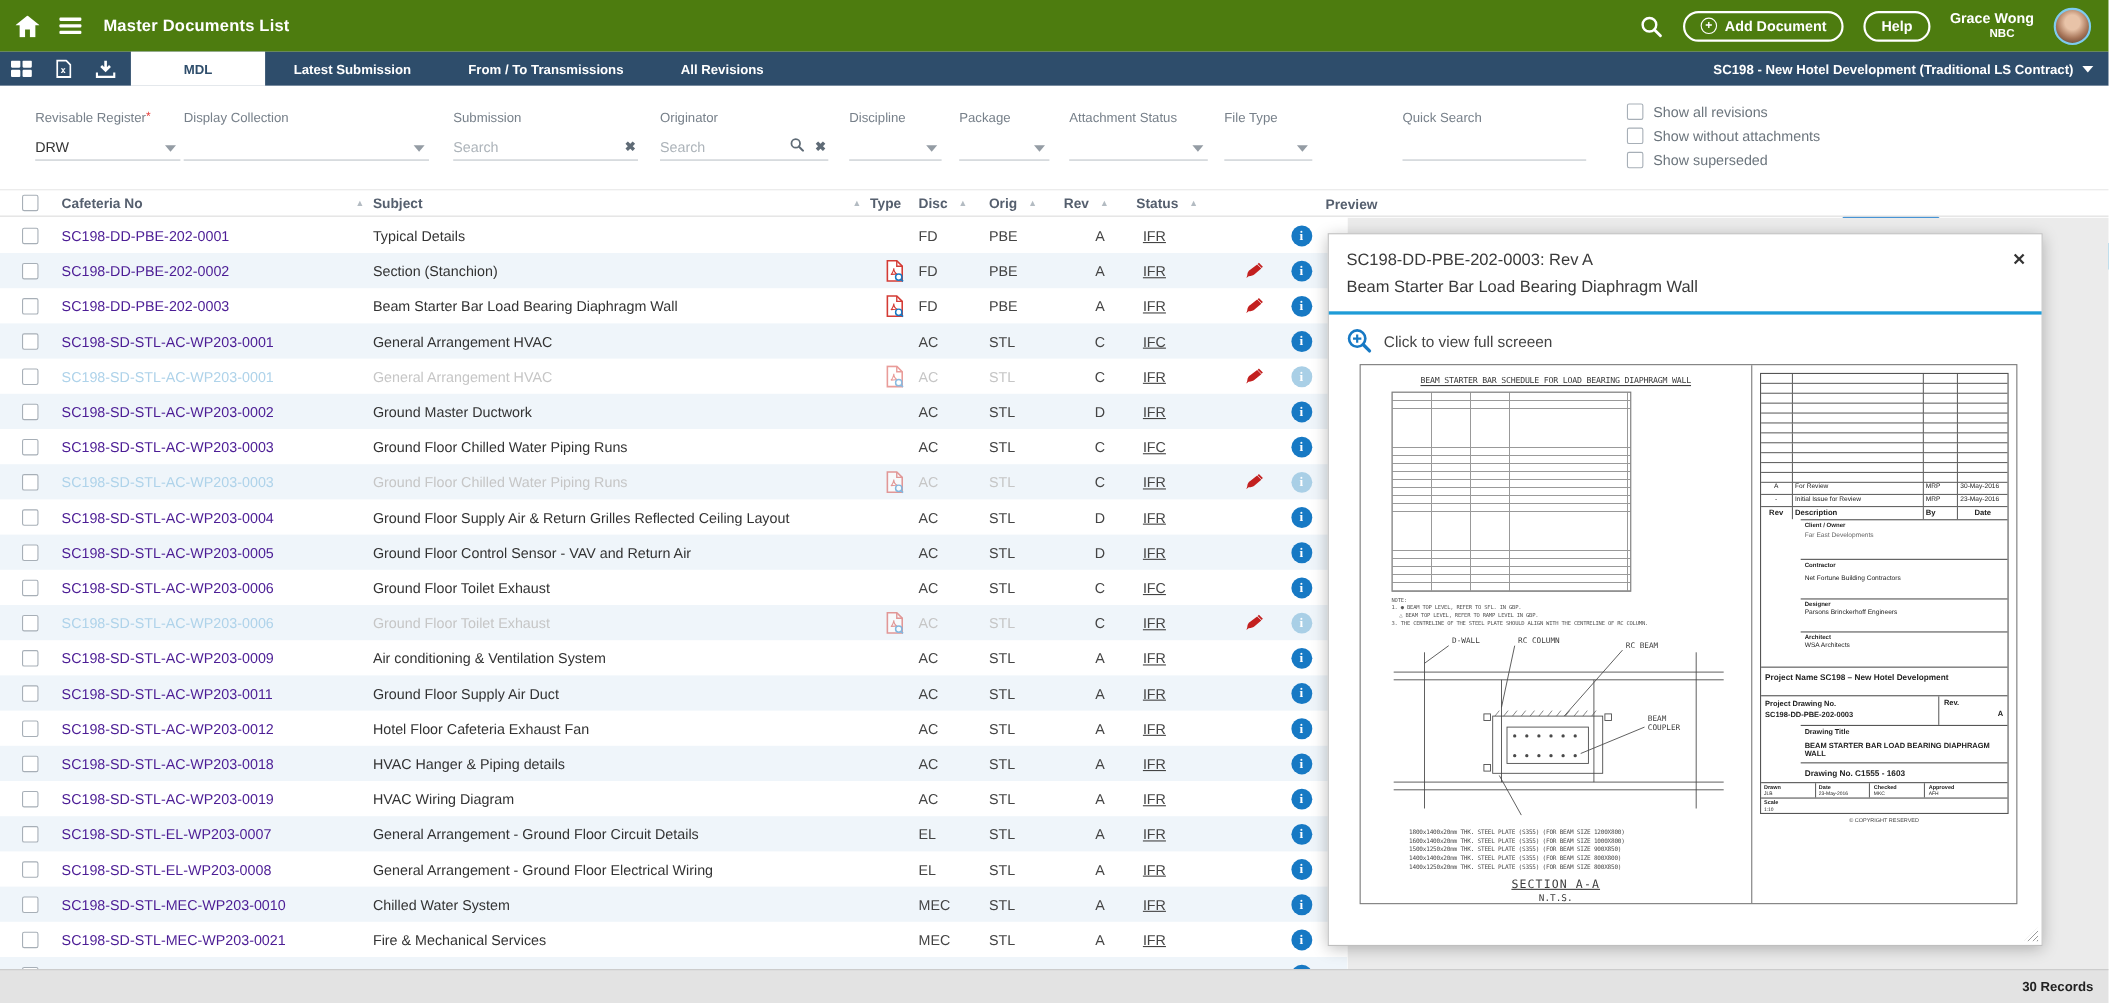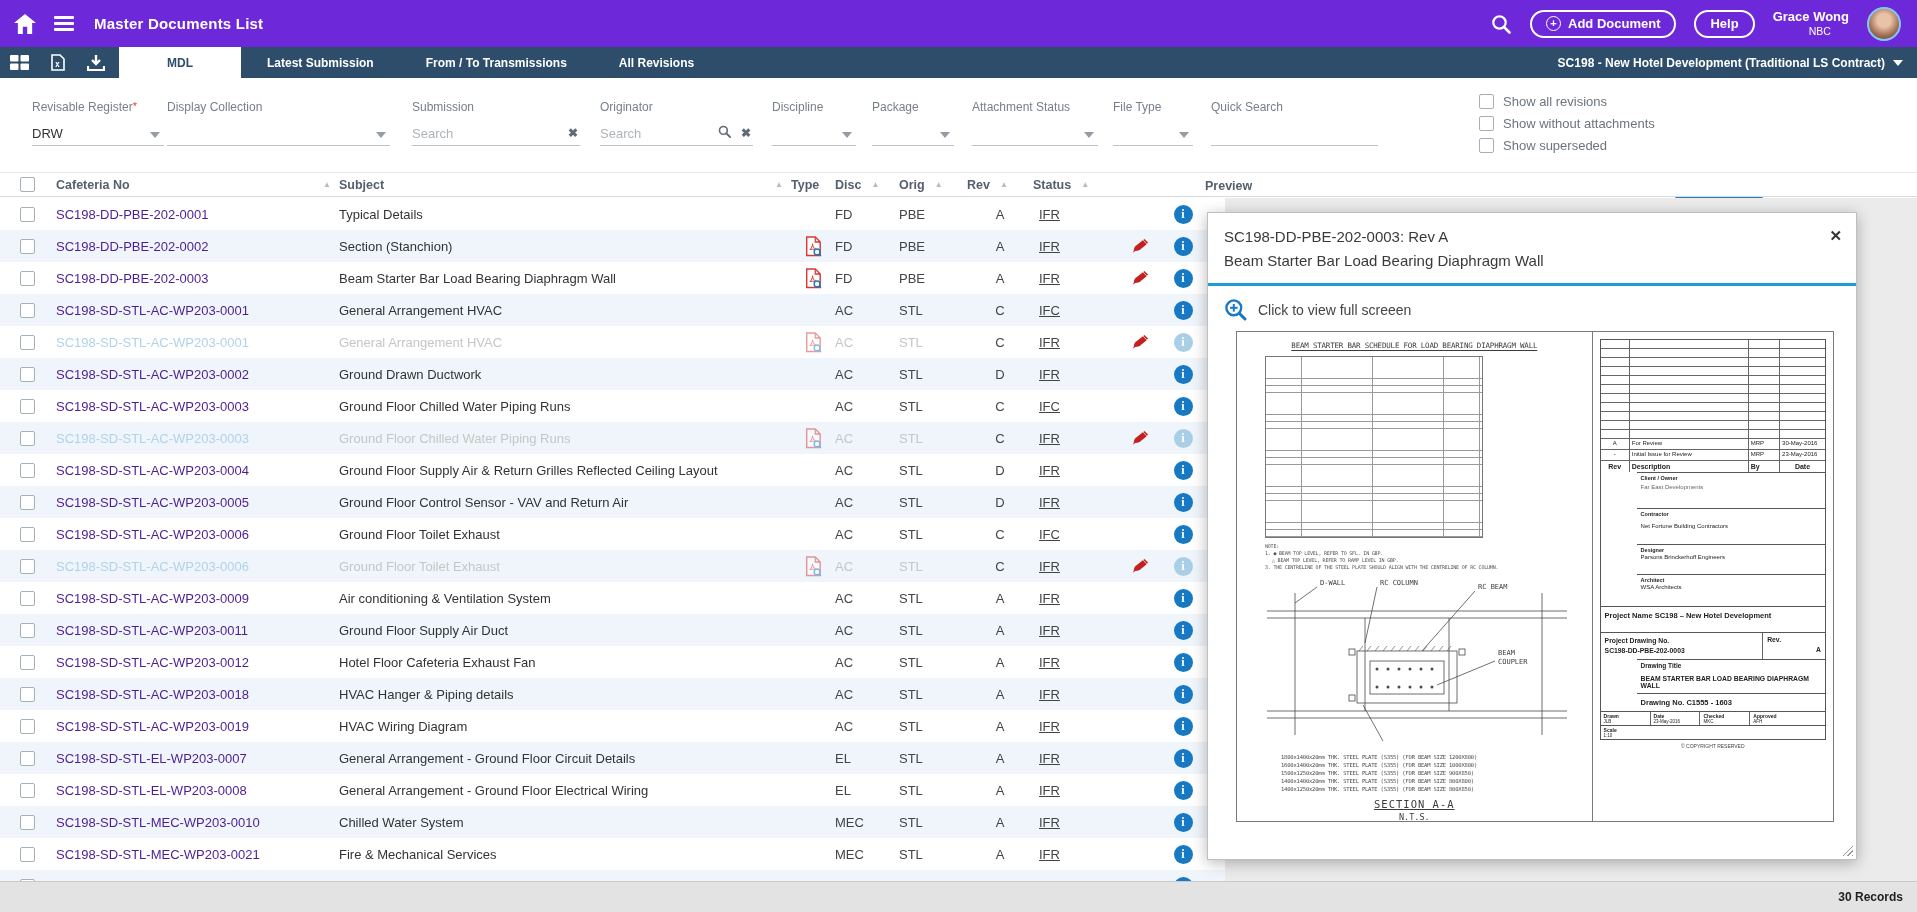--- a/index.html
+++ b/index.html
@@ -1,29 +1,29 @@
 <!DOCTYPE html>
 <html><head>
 <meta charset="utf-8">
 <style>
   * { margin:0; padding:0; box-sizing:border-box; }
   html,body { width:1917px; height:912px; font-family:"Liberation Sans",sans-serif; background:#fff; overflow:hidden; position:relative; }
 
   
-  .topbar { position:absolute; left:0; top:0; width:1917px; height:47px; background:#6d28d9; display:flex; align-items:center; color:#fff; }
+  .topbar { position:absolute; left:0; top:0; width:1917px; height:47px; background:#4d7c0f; display:flex; align-items:center; color:#fff; }
   .home-btn { margin-left:14px; cursor:pointer; display:flex; }
   .menu-btn { margin-left:18px; cursor:pointer; display:flex; flex-direction:column; gap:3px; }
   .menu-btn i { width:20px; height:3px; background:#fff; border-radius:1px; }
   .topbar-title { margin-left:20px; font-size:15px; font-weight:bold; letter-spacing:.2px; }
   .topbar-right { margin-left:auto; display:flex; align-items:center; gap:18px; margin-right:16px; }
   .pill { border:2px solid #fff; border-radius:16px; height:28px; display:flex; align-items:center; padding:0 14px; font-size:13px; font-weight:bold; gap:7px; cursor:pointer; white-space:nowrap; }
   .plus-circ { width:15px; height:15px; border:1.5px solid #fff; border-radius:50%; display:flex; align-items:center; justify-content:center; font-size:11px; font-weight:bold; line-height:1; }
   .user-block { text-align:left; line-height:1.15; }
   .user-name { font-size:13px; font-weight:bold; }
-  .user-org { font-size:10.5px; font-weight:normal;padding-left:36px; }
+  .user-org { font-size:10.5px; font-weight:bold;padding-left:36px; }
   .avatar { width:34px; height:34px; border-radius:50%; border:2px solid #7ecbef; background:radial-gradient(circle at 50% 38%, #e8c3a8 0 28%, #a8765a 60%, #4a2e22 100%); }
 
   
   .tabbar { position:absolute; left:0; top:47px; width:1917px; height:31px; background:#2E4D6B; display:flex; align-items:center; color:#fff; }
   .tabbar-icons { display:flex; align-items:center; gap:22px; padding:0 14px 0 10px; }
   .tabbar-icons span { cursor:pointer; display:flex; }
   .tab { font-size:12px; font-weight:bold; padding:0 26px; height:31px; display:flex; align-items:center; cursor:pointer; white-space:nowrap; }
   .tab.active { background:#fff; color:#2E4D6B; padding:0 48px; }
   .project-select { margin-left:auto; margin-right:14px; font-size:12px; font-weight:bold; display:flex; align-items:center; gap:8px; cursor:pointer; white-space:nowrap; }
   .caret-w { width:0; height:0; border-left:5px solid transparent; border-right:5px solid transparent; border-top:6px solid #fff; }
@@ -244,21 +244,21 @@
     <div class="f-value f-line" style="cursor:pointer;">
         <span class="caret-g"></span>
       </div>
   </div>
   <div class="f-item" style="left:1113px;width:80px;">
     <div class="f-label">File Type</div>
     <div class="f-value f-line" style="cursor:pointer;">
         <span class="caret-g"></span>
       </div>
   </div>
-  <div class="f-item" style="left:1211px;width:167px;">
+  <div class="f-item" style="left:1275px;width:167px;">
     <div class="f-label">Quick Search</div>
     <div class="f-value">
         <input class="f-input" style="">
       </div>
   </div>
   <div class="f-item" style="left:1463px;top:16px;">
     <label class="chk-row">
       <span class="chk"></span>
       <span>Show all revisions</span>
     </label>
@@ -465,21 +465,21 @@
     </span>
     <span class="c-info">
         <span class="info-i">i</span>
       </span>
   </div>
     <div class="trow grid-cols r-odd hide-brush">
     <span>
         <span class="cb"></span>
       </span>
     <a class="c-doc">SC198-SD-STL-AC-WP203-0002</a>
-    <span class="c-subj">Ground Drawn Ductwork</span>
+    <span class="c-subj">Ground Master Ductwork</span>
     <span class="c-type">
       <svg width="18" height="21" viewBox="0 0 20 23">
         <path d="M3 1 h9.5 l5.5 5.5 V21.5 H3 Z" fill="#fff" stroke="#D43B35" stroke-width="1.6"></path>
         <path d="M12.5 1 v5.5 H18" fill="none" stroke="#D43B35" stroke-width="1.4"></path>
         <path d="M6.5 15 c1.5-1 3-4.5 3-6.5 0 2.5 1.5 5 3.5 6 -2 0-5-.2-6.5.5 z" fill="none" stroke="#D43B35" stroke-width="1.1"></path>
         <circle cx="14.5" cy="17.5" r="3.2" fill="none" stroke="#1779C4" stroke-width="1.5"></circle>
         <line x1="16.7" y1="19.7" x2="18.8" y2="21.8" stroke="#1779C4" stroke-width="1.7"></line>
       </svg>
     </span>
     <span class="c-disc">AC</span>

